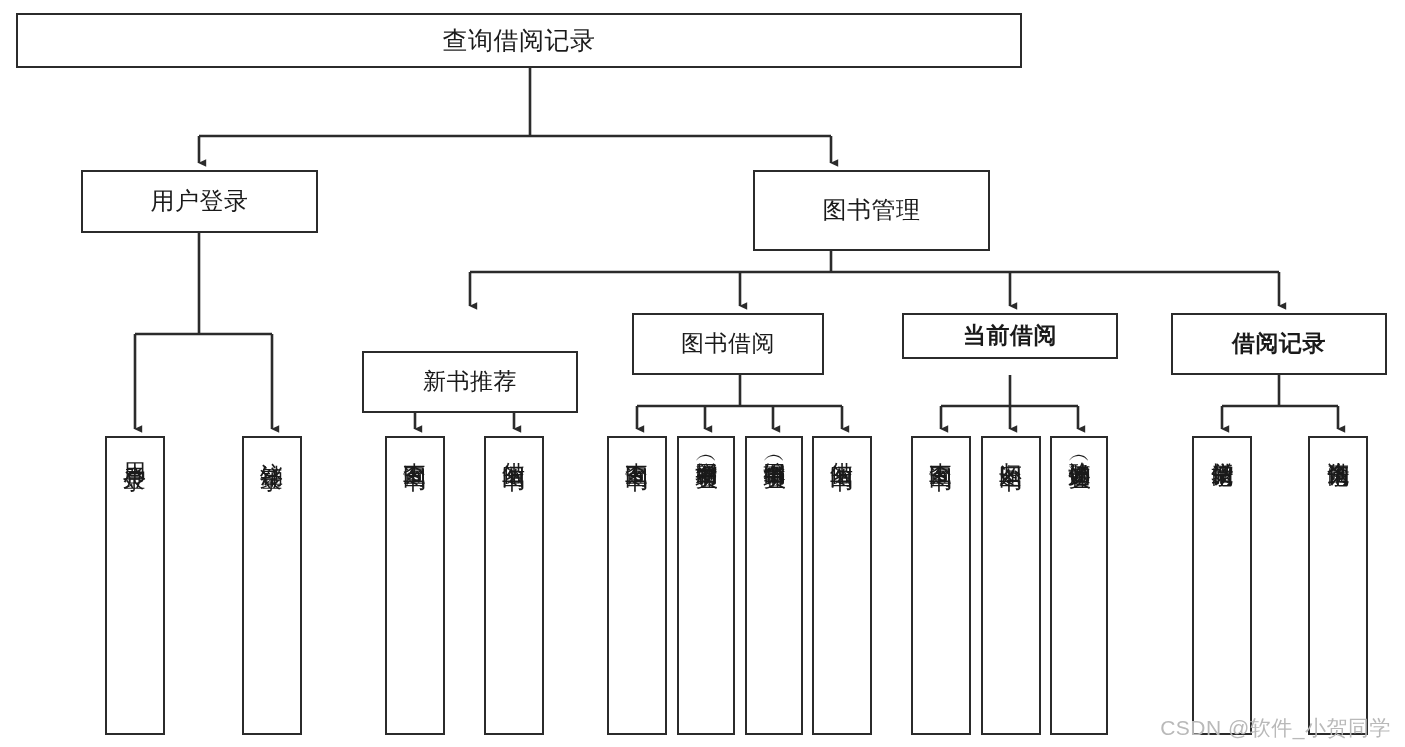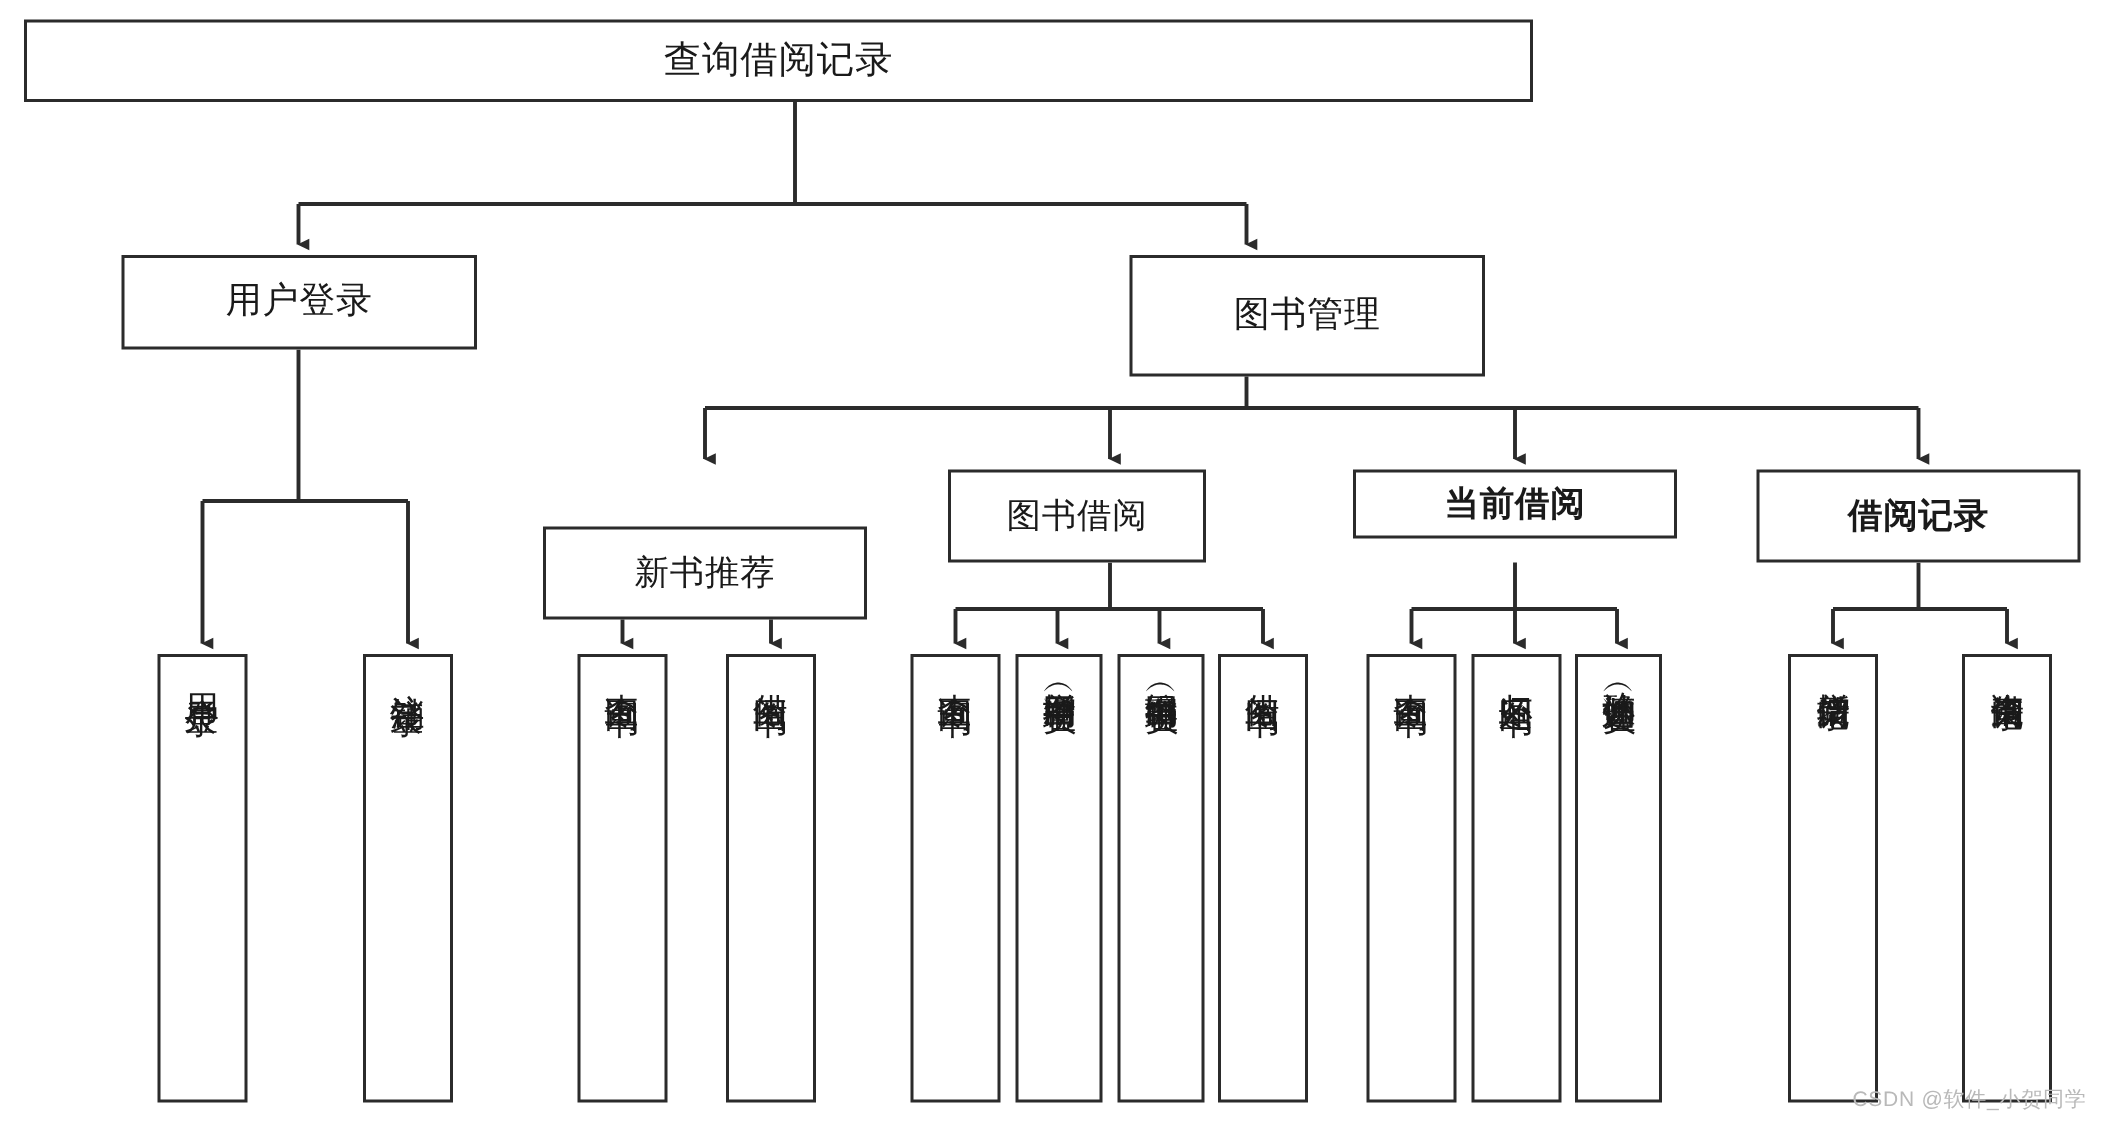--- a/index.html
+++ b/index.html
@@ -61,21 +61,21 @@
     white-space: nowrap;
   }
   .node.leaf.tall-text .node-label {
     font-size: 22px;
     letter-spacing: 1px;
   }
   #watermark {
     position: absolute;
     right: 14px;
     bottom: 5px;
-    font-size: 14px;
+    font-size: 21px;
     color: #b9b9b9;
     white-space: nowrap;
     z-index: 5;
     letter-spacing: 0.5px;
   }
 </style>
 </head>
 <body>
 
 <div id="diagram-root">
@@ -137,21 +137,21 @@
   <div class="node level1" style="left:81px; top:170px; width:237px; height:63px;">
     <span class="node-label">用户登录</span>
   </div>
   <div class="node level1" style="left:753px; top:170px; width:237px; height:81px;">
     <span class="node-label">图书管理</span>
   </div>
 
   <div class="node level2" style="left:362px; top:313px; width:216px; height:62px;margin-top:38px;">
     <span class="node-label">新书推荐</span>
   </div>
-  <div class="node level2" style="left:632px; top:313px; width:172px; height:62px;">
+  <div class="node level2" style="left:632px; top:313px; width:192px; height:62px;">
     <span class="node-label">图书借阅</span>
   </div>
   <div class="node level2" style="left:902px; top:313px; width:216px; height:46px;font-weight:bold;">
     <span class="node-label">当前借阅</span>
   </div>
   <div class="node level2" style="left:1171px; top:313px; width:216px; height:62px;font-weight:bold;">
     <span class="node-label">借阅记录</span>
   </div>
 
   <div class="node leaf" style="left:105px; top:436px; width:60px; height:299px;">

